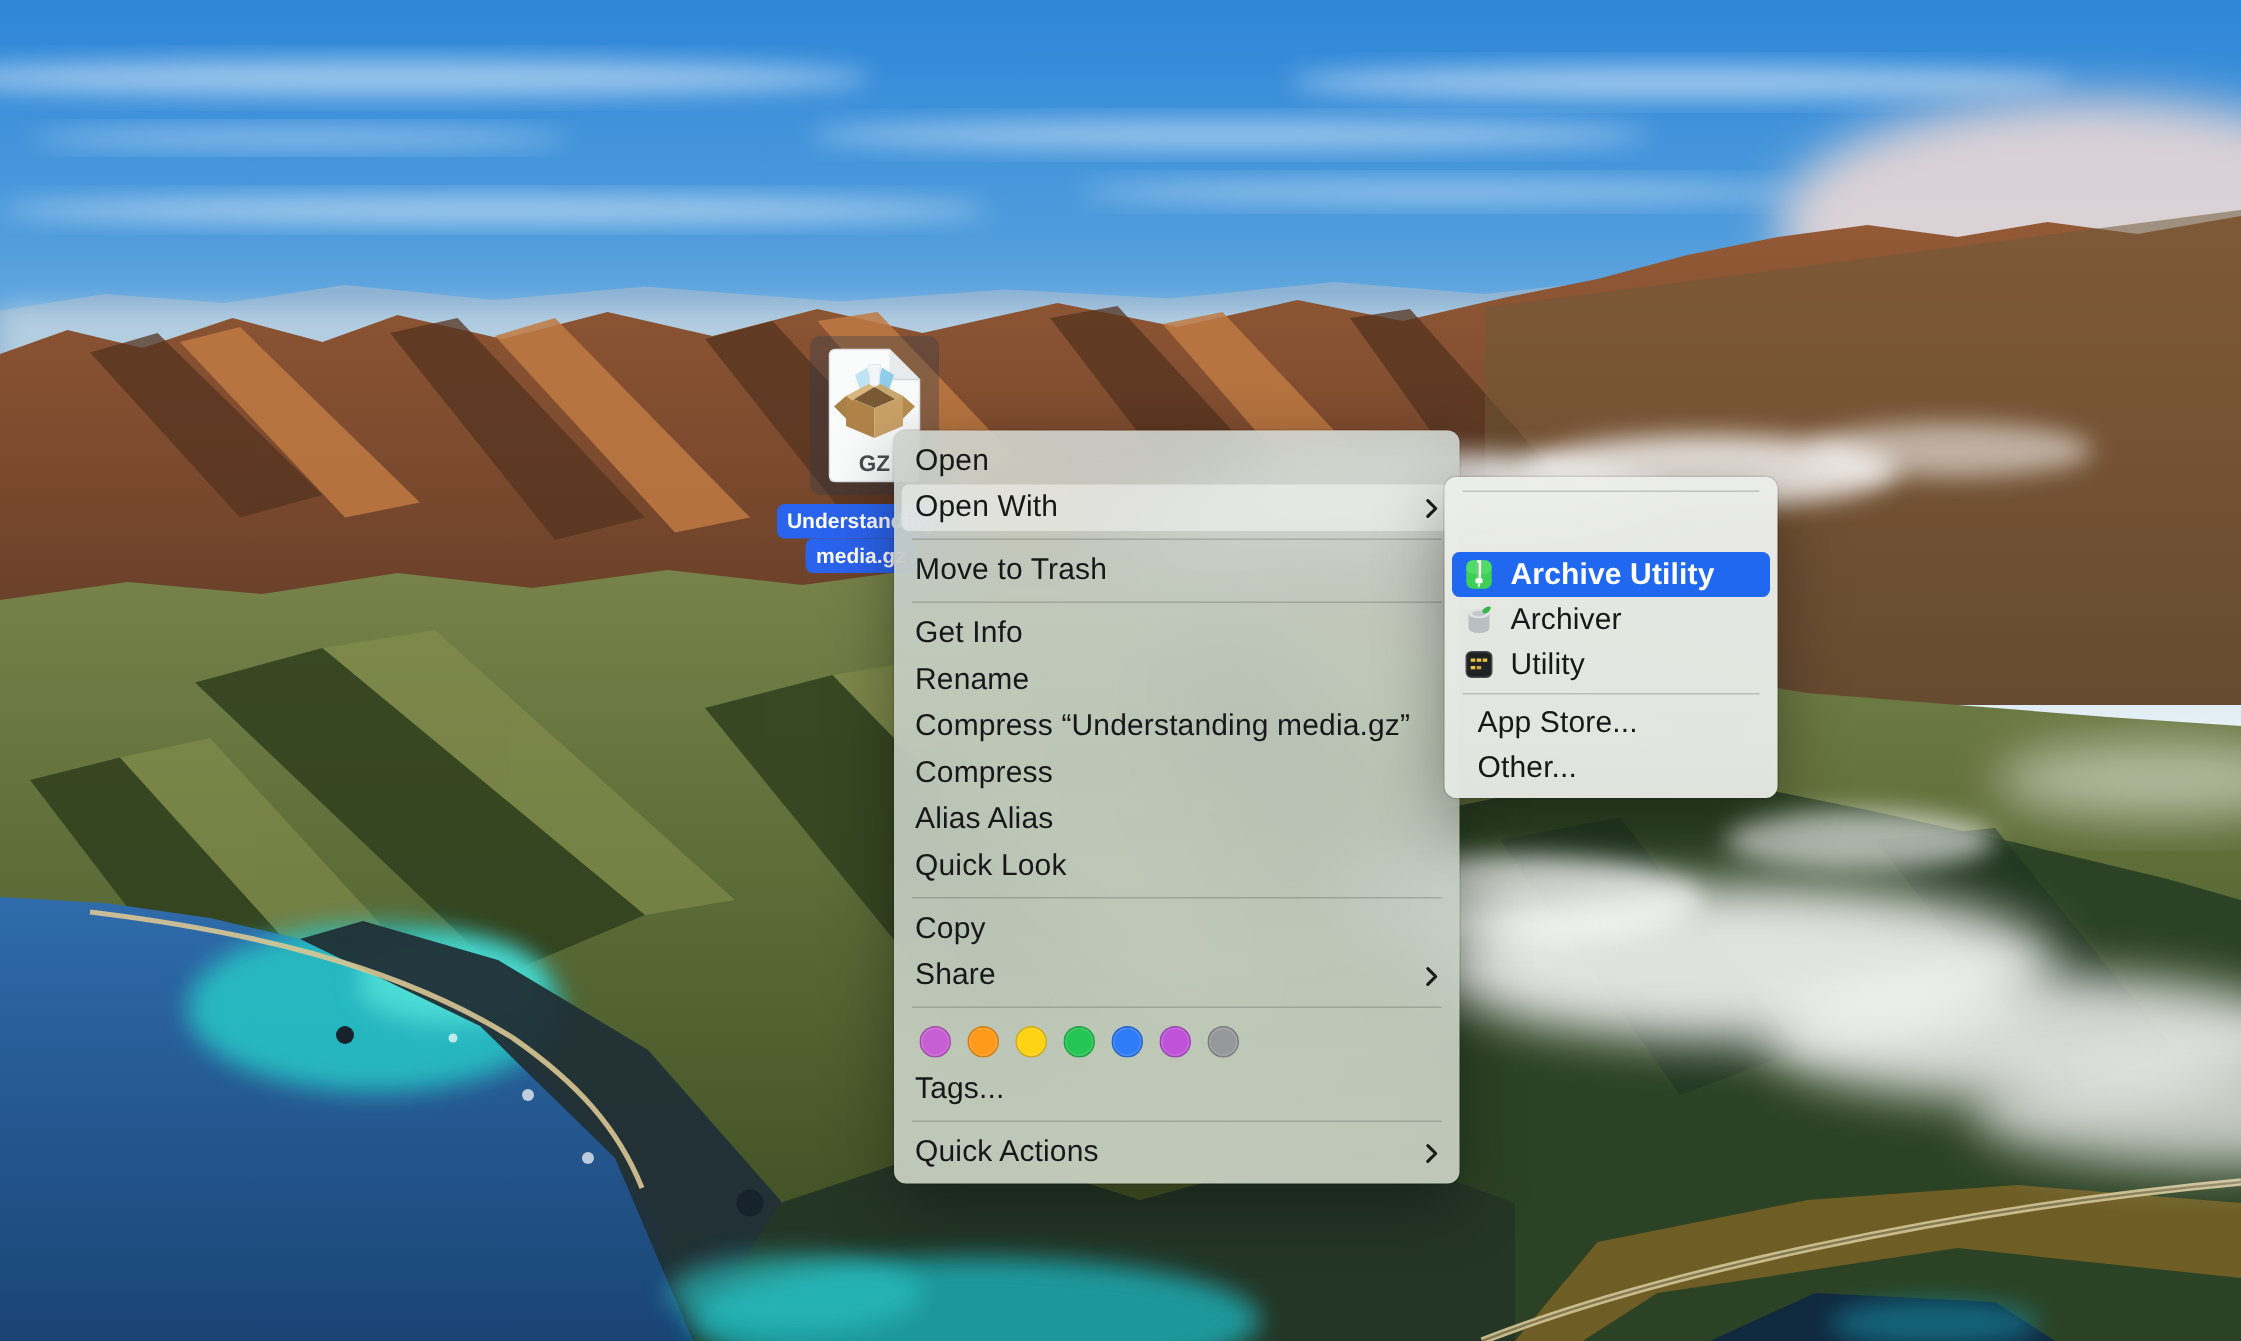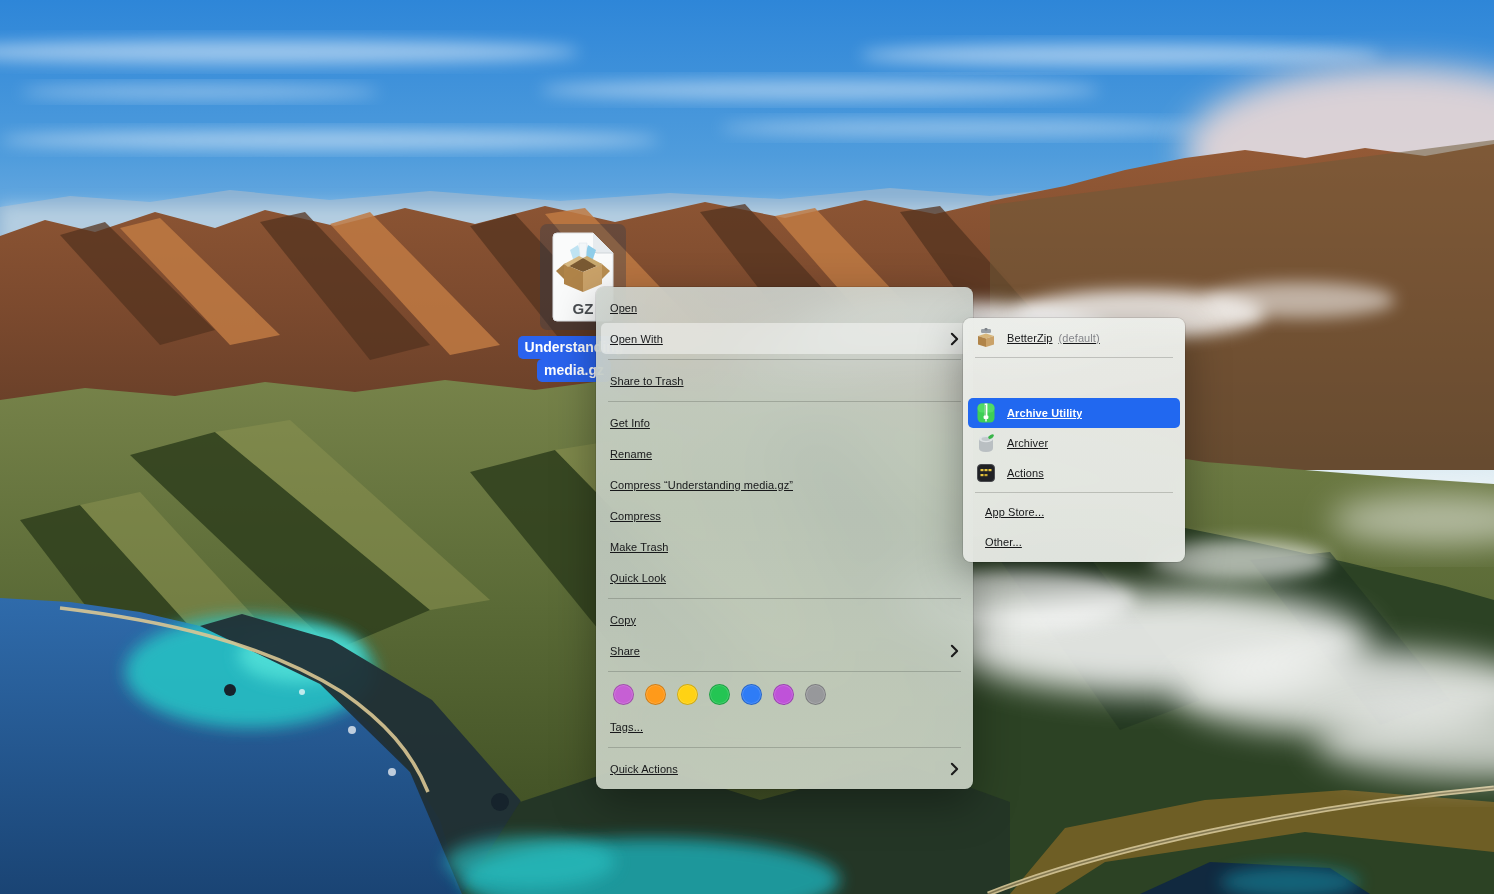--- a/index.html
+++ b/index.html
@@ -24,21 +24,21 @@
   .menu {
     left:596px; top:287px; width:377px; z-index:10;
     background:linear-gradient(180deg, rgba(206,213,208,.90), rgba(197,206,197,.90) 45%, rgba(203,211,198,.92));
     backdrop-filter:blur(26px) saturate(1.4); -webkit-backdrop-filter:blur(26px) saturate(1.4);
   }
   .submenu {
     left:963px; top:318px; width:222px; z-index:11;
     background:linear-gradient(180deg, rgba(236,238,234,.97), rgba(229,232,227,.97));
     backdrop-filter:blur(26px); -webkit-backdrop-filter:blur(26px);
   }
-  .row { height:31px; display:flex; align-items:center; padding:0 14px; font-size:11px; color:#17181a; letter-spacing:.1px;text-decoration:underline; }
+  .row { height:31px; display:flex; align-items:center; padding:0 14px; font-size:20px; color:#17181a; letter-spacing:.1px; }
   .row .lbl { flex:0 1 auto; white-space:nowrap; overflow:hidden; }
   .row .spacer { flex:1; }
   .row.hl { margin:0 5px; padding:0 9px; border-radius:5px; background:rgba(255,255,255,.46); }
   .sep { height:1px; margin:5px 12px; background:rgba(40,44,40,.22); }
   .chev { width:9px; height:14px; flex:0 0 auto; }
 
   .submenu .row { height:30px; padding:0 12px 0 22px; }
   .submenu .row.withicon { padding-left:12px; }
   .submenu .sep { margin:4px 12px; }
   .submenu .row.sel { margin:0 5px; padding:0 7px; border-radius:5px; color:#fff; font-weight:bold; }
@@ -216,37 +216,37 @@
       </div>
     <div class="row hl">
       <span class="lbl">Open With</span>
       <span class="spacer"></span>
       <svg class="chev" viewBox="0 0 10 16">
           <path d="M2 2 L8 8 L2 14" stroke="#1b1b1b" stroke-width="2.4" fill="none" stroke-linecap="round" stroke-linejoin="round"></path>
         </svg>
     </div>
     <div class="sep"></div>
     <div class="row">
-        <span class="lbl">Share to Trash</span>
+        <span class="lbl">Move to Trash</span>
       </div>
     <div class="sep"></div>
     <div class="row">
         <span class="lbl">Get Info</span>
       </div>
     <div class="row">
         <span class="lbl">Rename</span>
       </div>
     <div class="row">
         <span class="lbl">Compress “Understanding media.gz”</span>
       </div>
     <div class="row">
         <span class="lbl">Compress</span>
       </div>
     <div class="row">
-        <span class="lbl">Make Trash</span>
+        <span class="lbl">Alias Alias</span>
       </div>
     <div class="row">
         <span class="lbl">Quick Look</span>
       </div>
     <div class="sep"></div>
     <div class="row">
         <span class="lbl">Copy</span>
       </div>
     <div class="row">
       <span class="lbl">Share</span>
@@ -272,31 +272,20 @@
     <div class="row">
       <span class="lbl">Quick Actions</span>
       <span class="spacer"></span>
       <svg class="chev" viewBox="0 0 10 16">
           <path d="M2 2 L8 8 L2 14" stroke="#1b1b1b" stroke-width="2.4" fill="none" stroke-linecap="round" stroke-linejoin="round"></path>
         </svg>
     </div>
   </div>
 
   <div class="submenu">
-    <div class="row withicon">
-      <svg class="appicon" viewBox="0 0 22 22">
-        <rect x="6" y="2" width="10" height="4" rx="1.2" fill="#9aa0a6"></rect>
-        <rect x="9.5" y="1" width="3" height="2.4" rx="1" fill="#7c8287"></rect>
-        <polygon points="3,9 11,6.5 19,9 11,11.5" fill="#d8b77c"></polygon>
-        <polygon points="3,9 11,11.5 11,20 3,17.5" fill="#b08449"></polygon>
-        <polygon points="19,9 11,11.5 11,20 19,17.5" fill="#caa269"></polygon>
-      </svg>
-      <span class="lbl">BetterZip</span>
-      <span class="suffix">(default)</span>
-    </div>
     <div class="sep"></div>
     <div class="row withicon sel" style="background: rgb(33, 104, 240); margin-top: 40px;">
       <svg class="appicon" viewBox="0 0 22 22">
         <rect x="2.5" y="1.5" width="17" height="19" rx="4.5" fill="#3ecf56"></rect>
         <rect x="2.5" y="1.5" width="17" height="9" rx="4.5" fill="#55dd6a" opacity=".8"></rect>
         <rect x="9.6" y="1.5" width="2.8" height="13" fill="#ffffff"></rect>
         <rect x="9.6" y="3" width="1.3" height="11" fill="#2ea844" opacity=".6"></rect>
         <rect x="8.6" y="13.5" width="4.8" height="3.4" rx="1" fill="#ffffff"></rect>
         <rect x="10.3" y="16.9" width="1.4" height="2.6" rx=".6" fill="#ffffff"></rect>
       </svg>
@@ -313,21 +302,21 @@
     </div>
     <div class="row withicon">
       <svg class="appicon" viewBox="0 0 22 22">
         <rect x="2.5" y="2.5" width="17" height="17" rx="3.5" fill="#202125" stroke="#4a4b4f" stroke-width="1"></rect>
         <rect x="5.5" y="7" width="3" height="2.2" fill="#e7c53f"></rect>
         <rect x="9.5" y="7" width="3" height="2.2" fill="#e7c53f"></rect>
         <rect x="13.5" y="7" width="3" height="2.2" fill="#e7c53f"></rect>
         <rect x="5.5" y="12" width="3" height="2.2" fill="#e7c53f"></rect>
         <rect x="9.5" y="12" width="3" height="2.2" fill="#c9a92f"></rect>
       </svg>
-      <span class="lbl">Actions</span>
+      <span class="lbl">Utility</span>
     </div>
     <div class="sep"></div>
     <div class="row">
         <span class="lbl">App Store...</span>
       </div>
     <div class="row">
         <span class="lbl">Other...</span>
       </div>
   </div>
 

